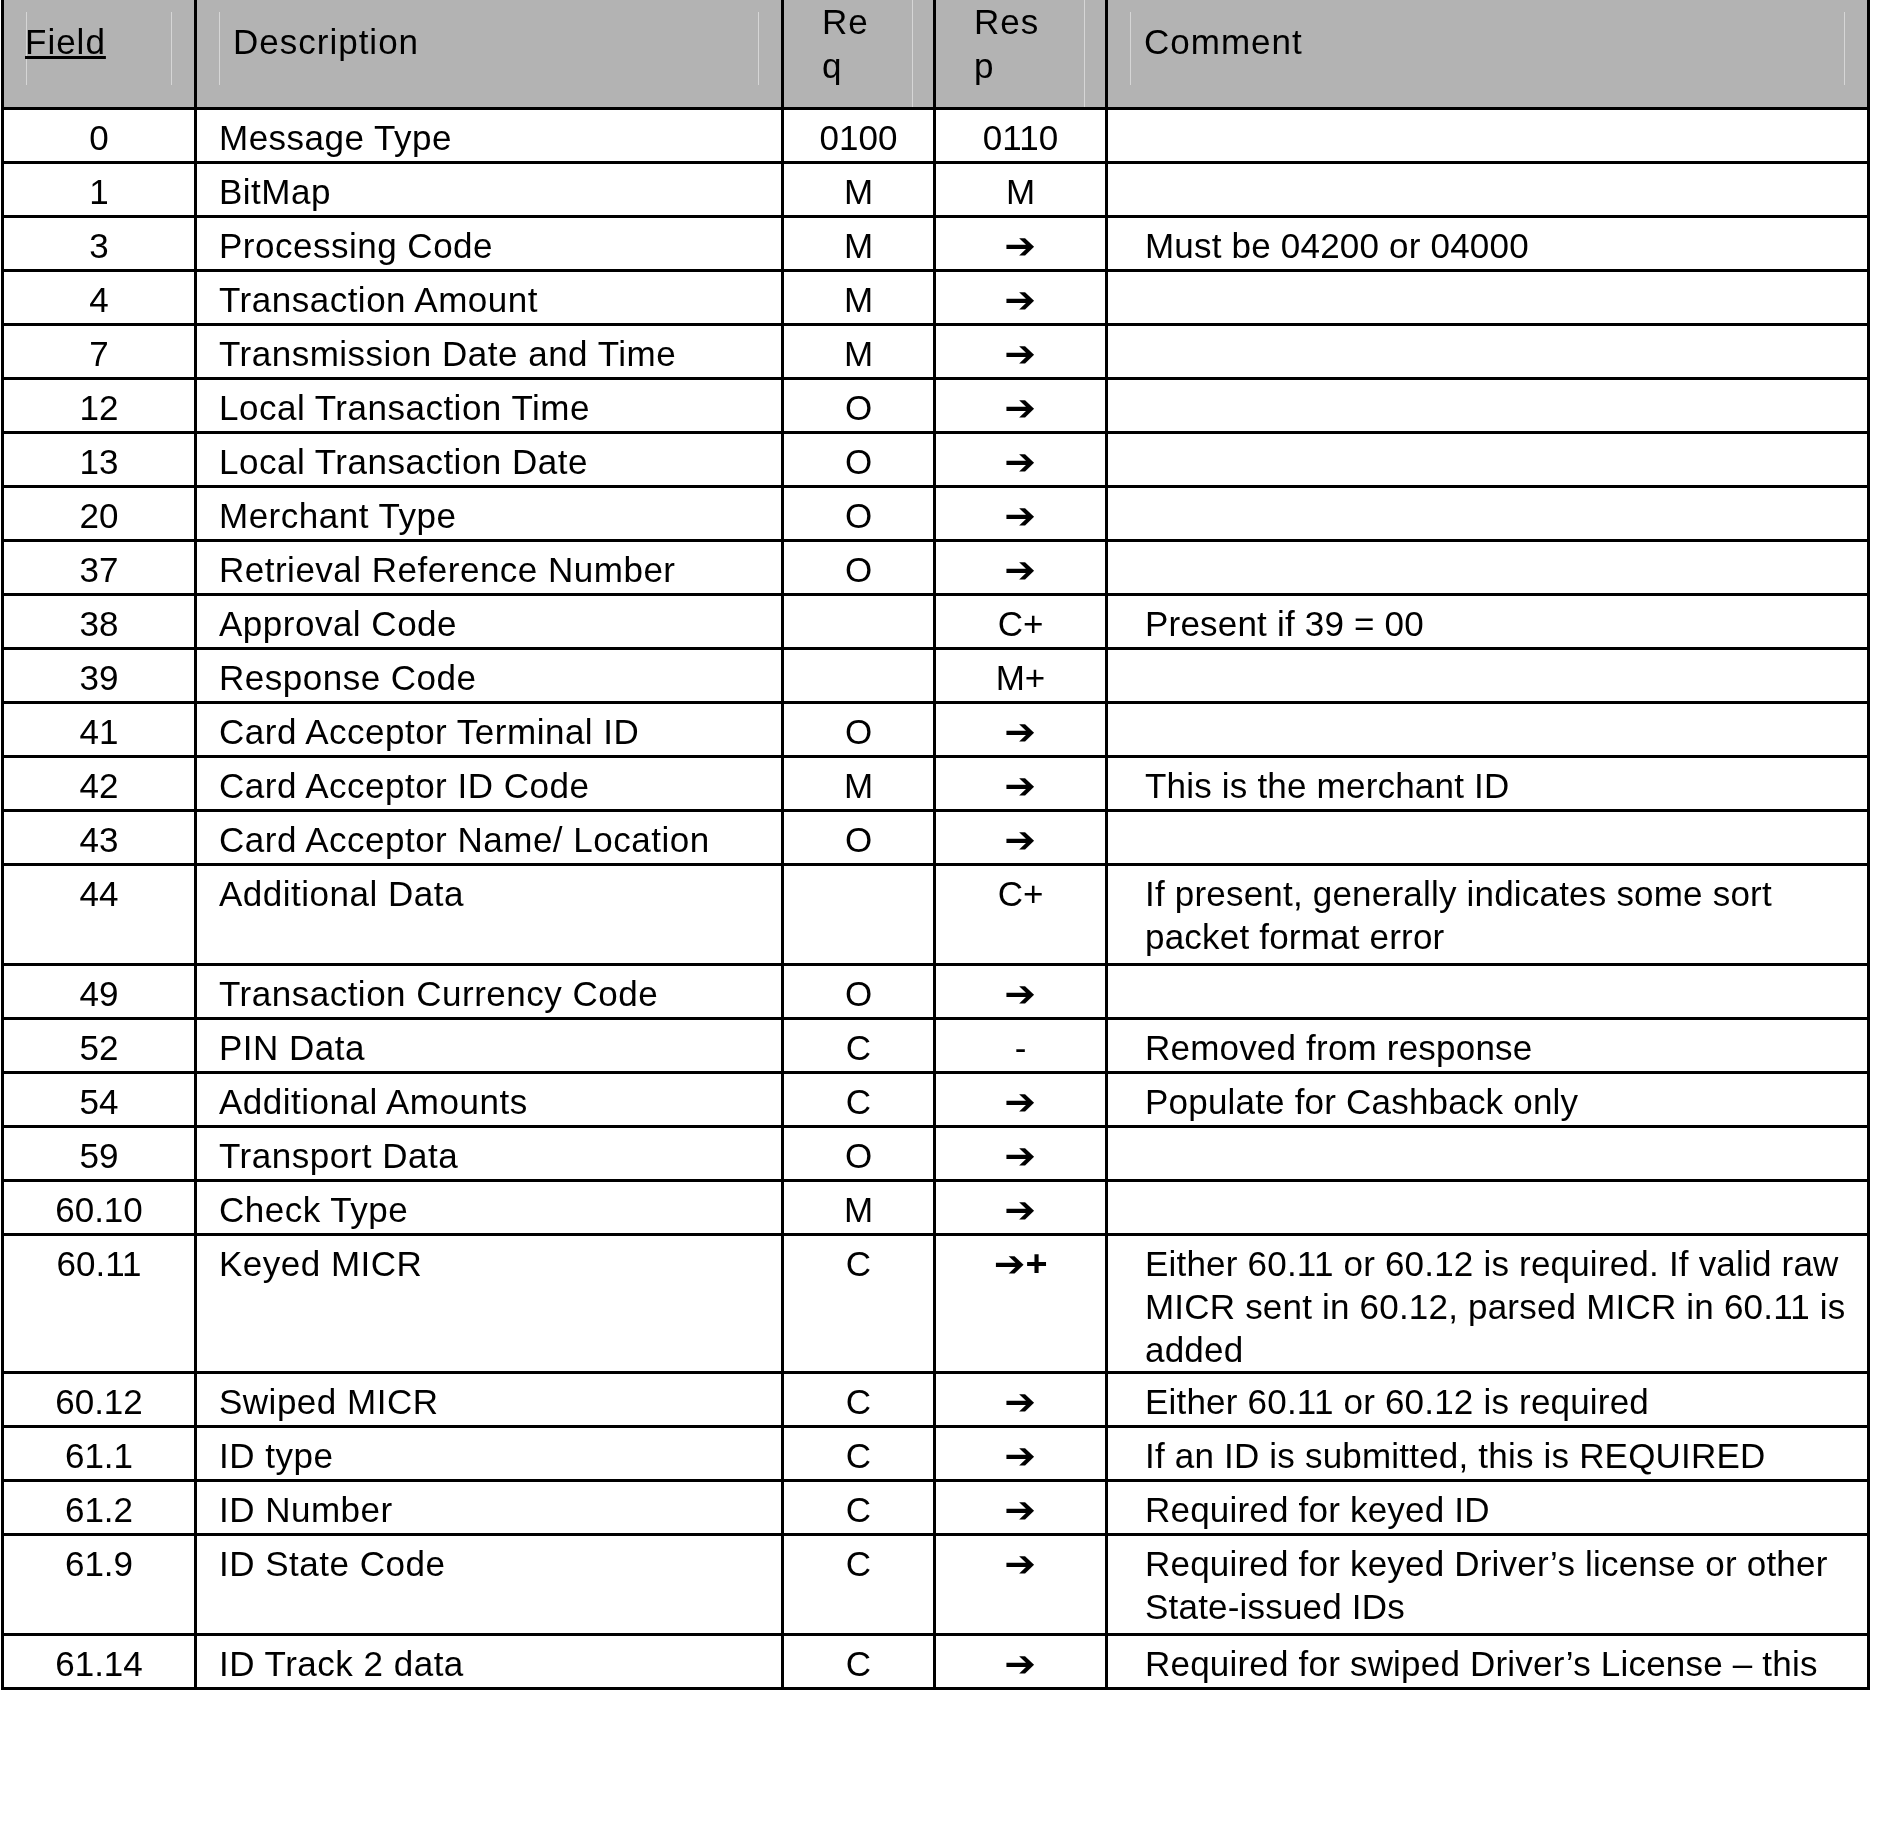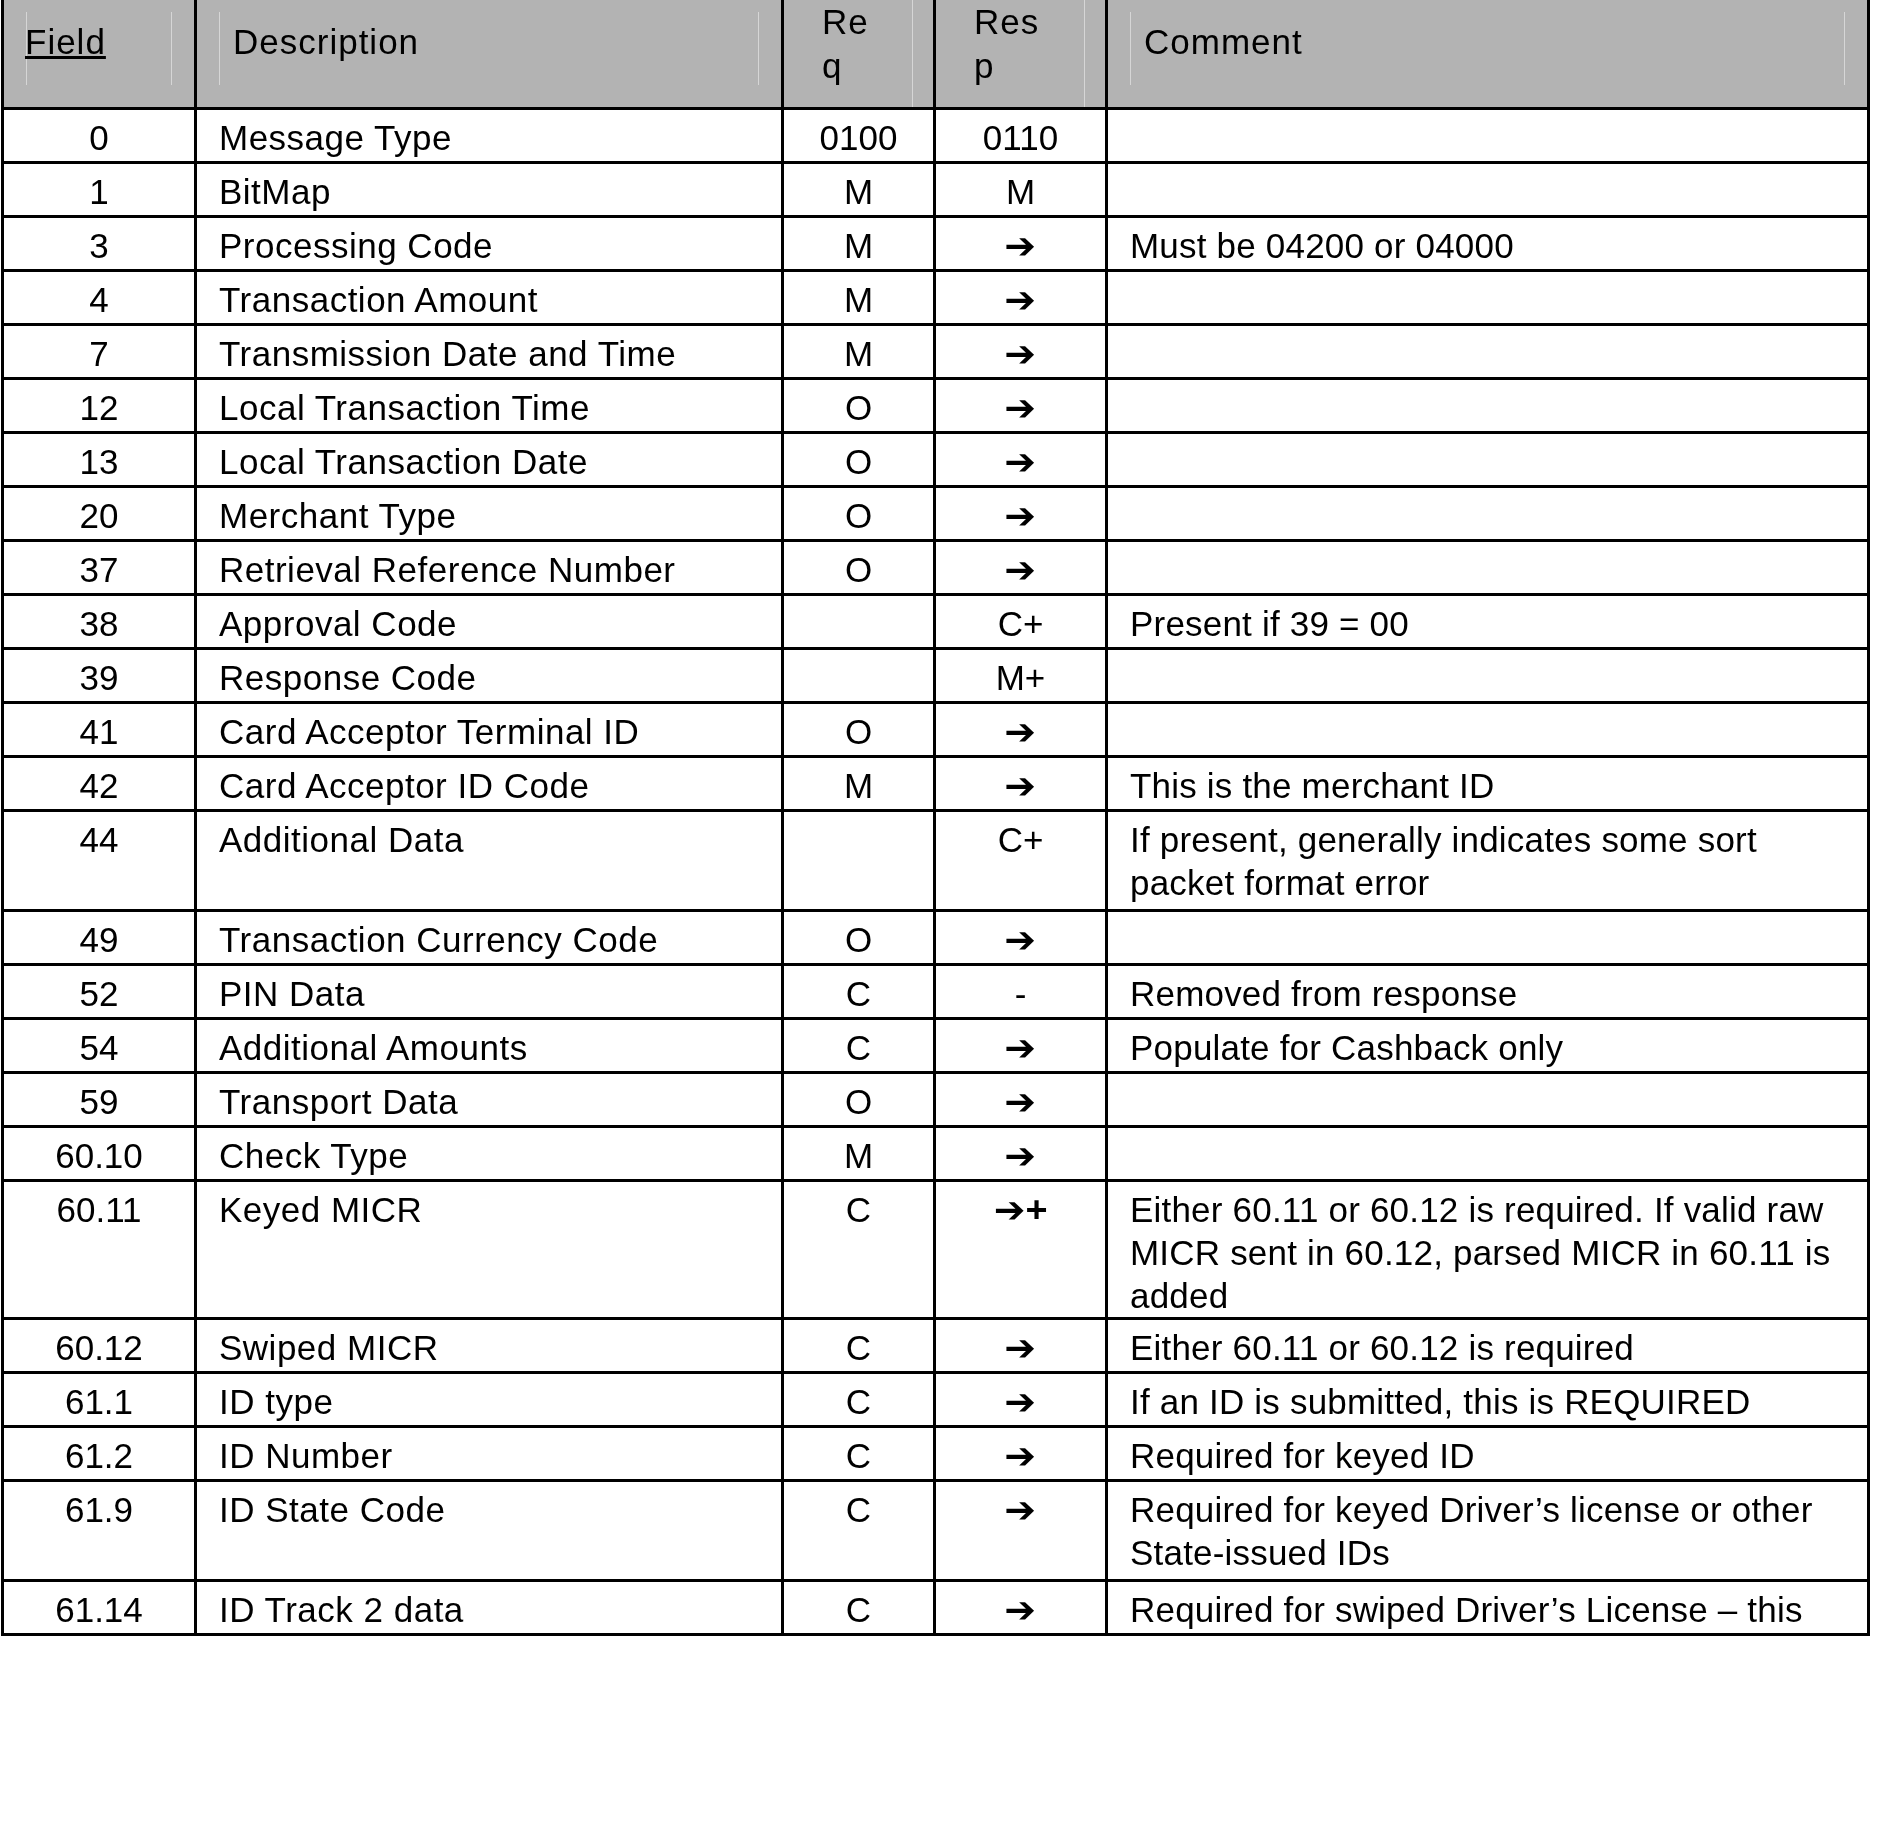--- a/index.html
+++ b/index.html
@@ -20,21 +20,21 @@
   th.h-req .hdr-text { left: 38px; top: 0px; }
   th.h-resp .hdr-text { left: 38px; top: 0px; }
   th.h-comment .hdr-text { left: 36px; top: 20px; }
   th.h-req .hdr-inner, th.h-resp .hdr-inner { top: 0; bottom: 0; left: auto; right: 20px; width: 0; border-left: none; }
   td { height: 54px; padding-top: 6px; box-sizing: border-box; }
   tr.r2 td { height: 100px; }
   tr.r3 td { height: 125px; }
   td.field { text-align: center; }
   td.desc { padding-left: 22px; letter-spacing: 0.5px; }
   td.req, td.resp { text-align: center; margin-left: 32px; }
-  td.comment { padding-left: 22px; padding-right: 14px; letter-spacing: 0.2px; }
+  td.comment { padding-left: 37px; padding-right: 14px; letter-spacing: 0.2px; }
   .arrow { display: inline-block; font-weight: bold; font-size: 36px; transform: scaleX(1.05); }
 </style>
 </head>
 <body>
 
 <table class="spec">
   <colgroup>
     <col class="c-field">
       <col class="c-desc">
       <col class="c-req">
@@ -150,20 +150,27 @@
     <td class="resp"><span class="arrow">➔</span></td>
     <td class="comment"></td>
   </tr>
       <tr>
     <td class="field">42</td>
     <td class="desc">Card Acceptor ID Code</td>
     <td class="req">M</td>
     <td class="resp"><span class="arrow">➔</span></td>
     <td class="comment">This is the merchant ID</td>
   </tr>
+      <tr>
+    <td class="field">43</td>
+    <td class="desc">Card Acceptor Name/ Location</td>
+    <td class="req">O</td>
+    <td class="resp"><span class="arrow">➔</span></td>
+    <td class="comment"></td>
+  </tr>
       <tr class="r2">
     <td class="field">44</td>
     <td class="desc">Additional Data</td>
     <td class="req"></td>
     <td class="resp">C+</td>
     <td class="comment">If present, generally indicates some sort packet format error</td>
   </tr>
       <tr>
     <td class="field">49</td>
     <td class="desc">Transaction Currency Code</td>

